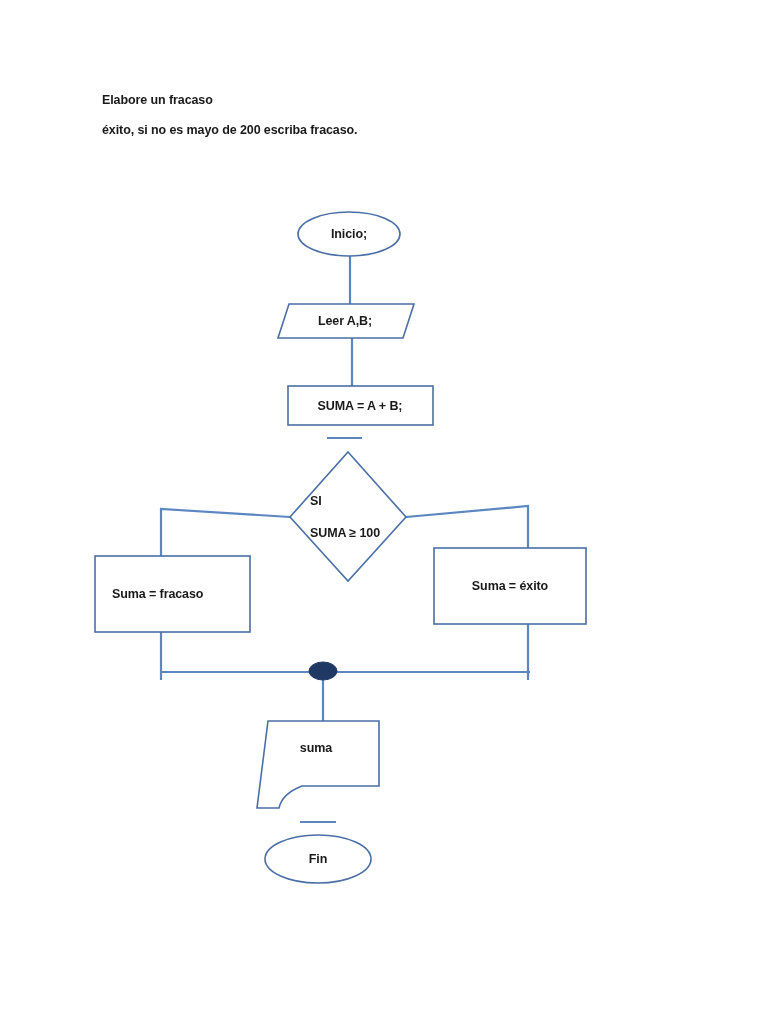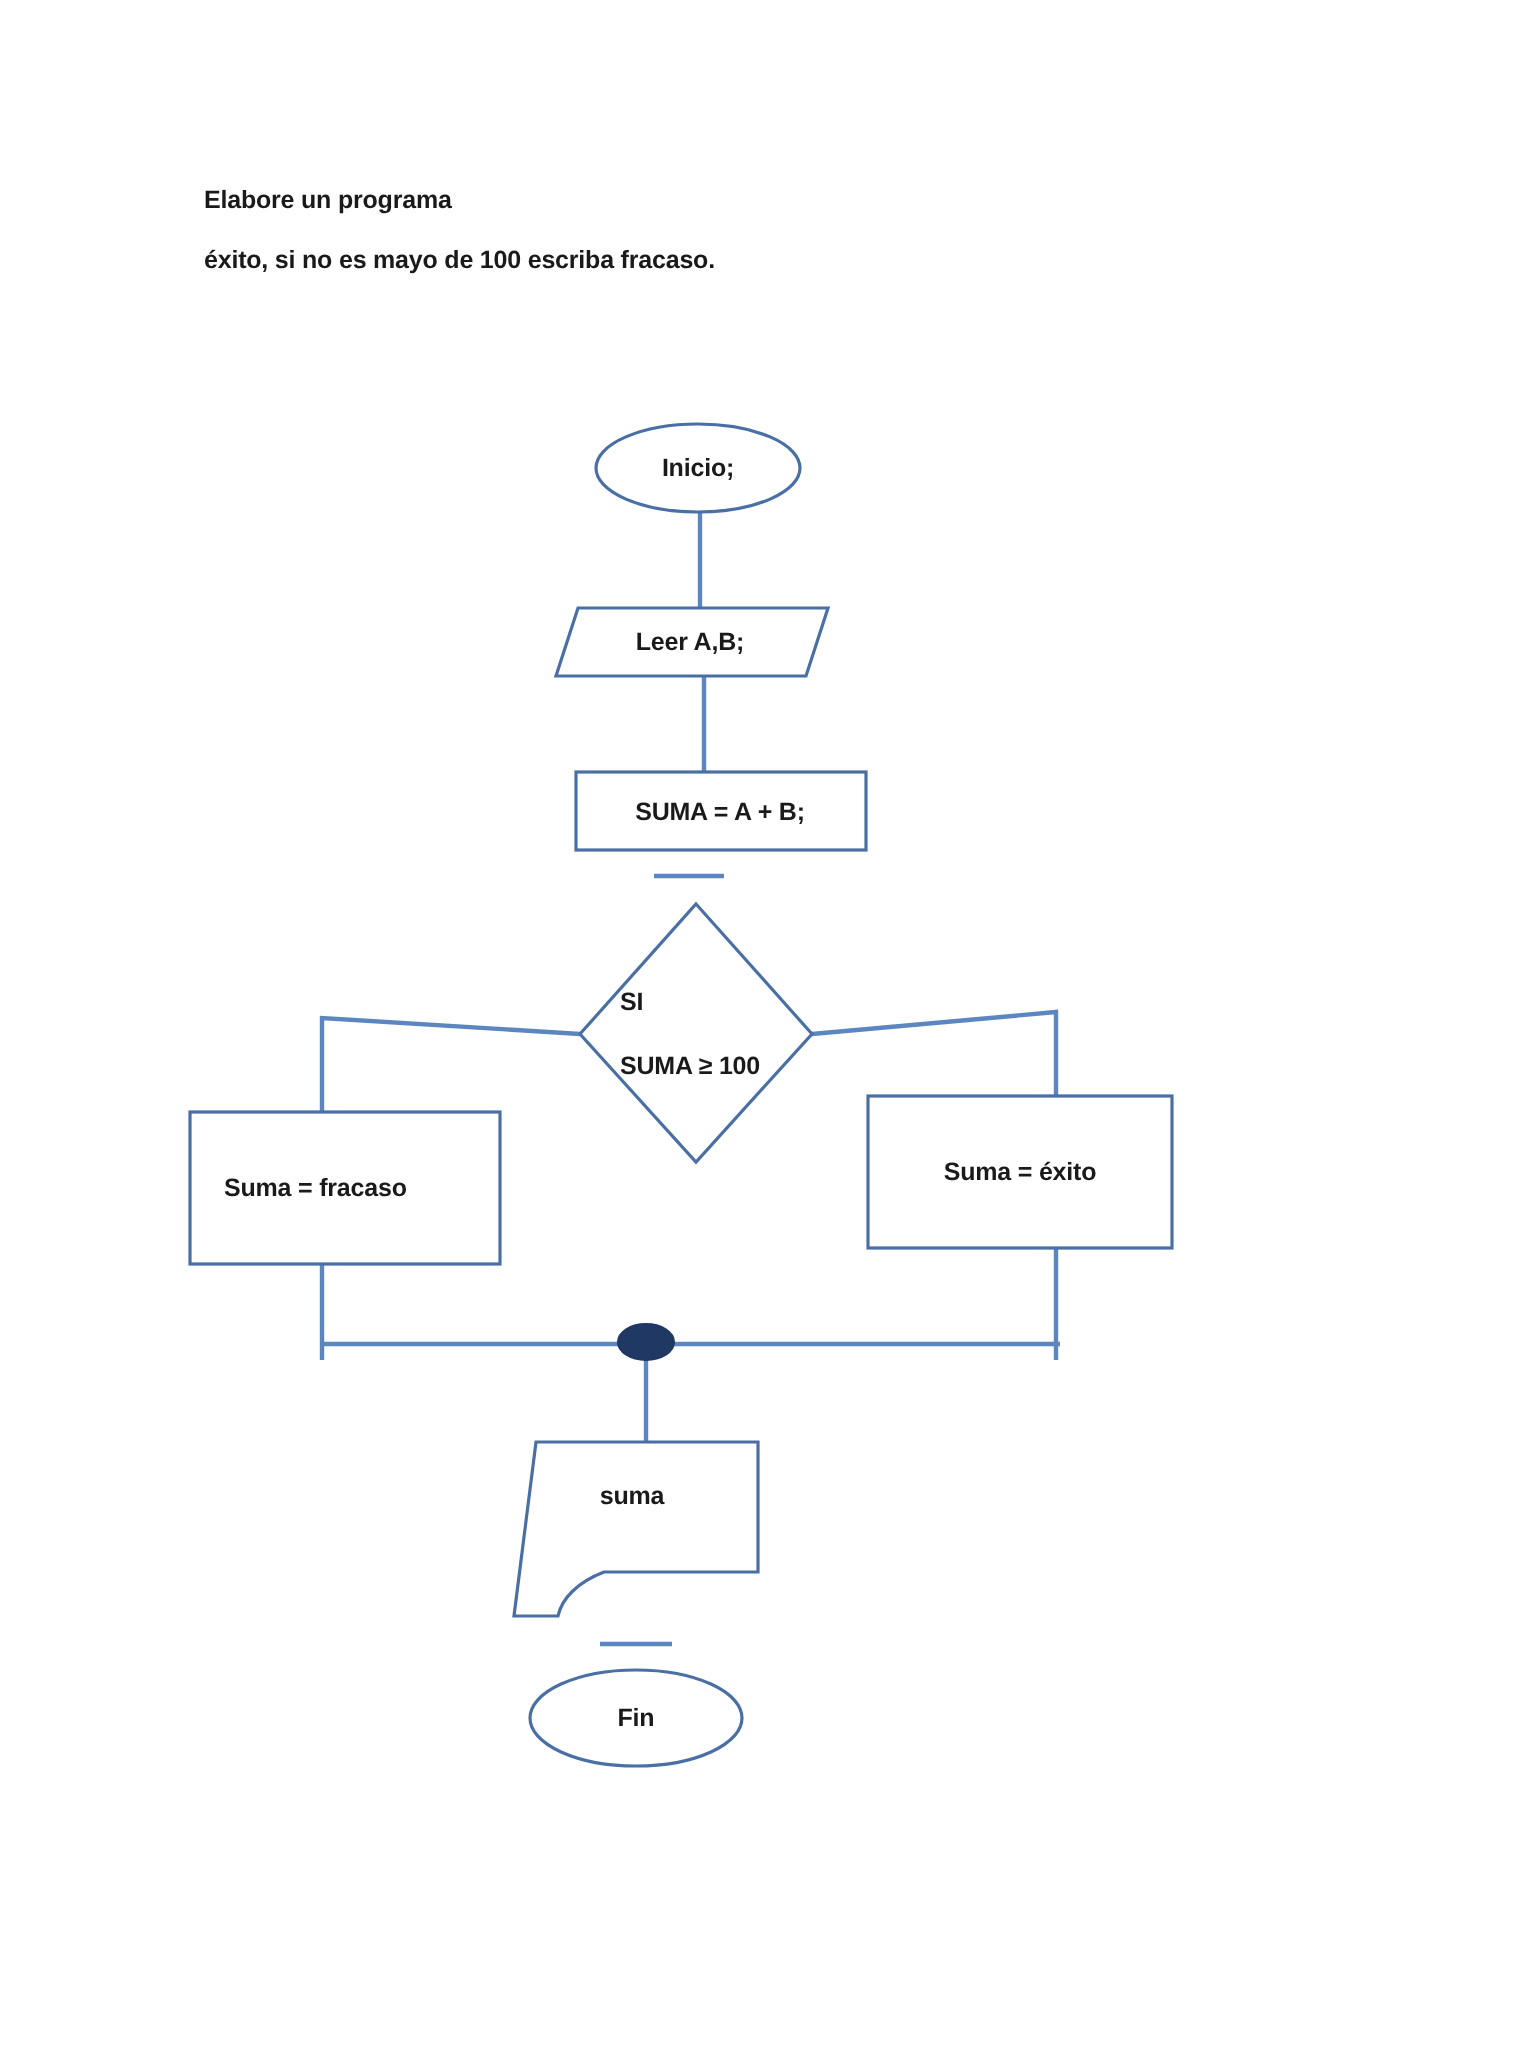--- a/index.html
+++ b/index.html
@@ -73,24 +73,24 @@
     font-weight: bold;
     fill: #1a1a1a;
     letter-spacing: -0.1px;
   }
 </style>
 </head>
 <body>
 
 <div id="page">
 
-  <div class="doc-text heading">Elabore un programa</div>
+  <div class="doc-text heading">Elabore un fracaso</div>
 
   <div class="doc-text para">
-    <div>éxito, si no es mayo de 100 escriba fracaso.</div>
+    <div>éxito, si no es mayo de 200 escriba fracaso.</div>
   </div>
 
   <svg class="flow" viewBox="0 0 768 1024">
 
     <g>
 
       <line class="conn" x1="350" y1="255" x2="350" y2="305"></line>
 
       <line class="conn" x1="352" y1="338" x2="352" y2="386"></line>
 

